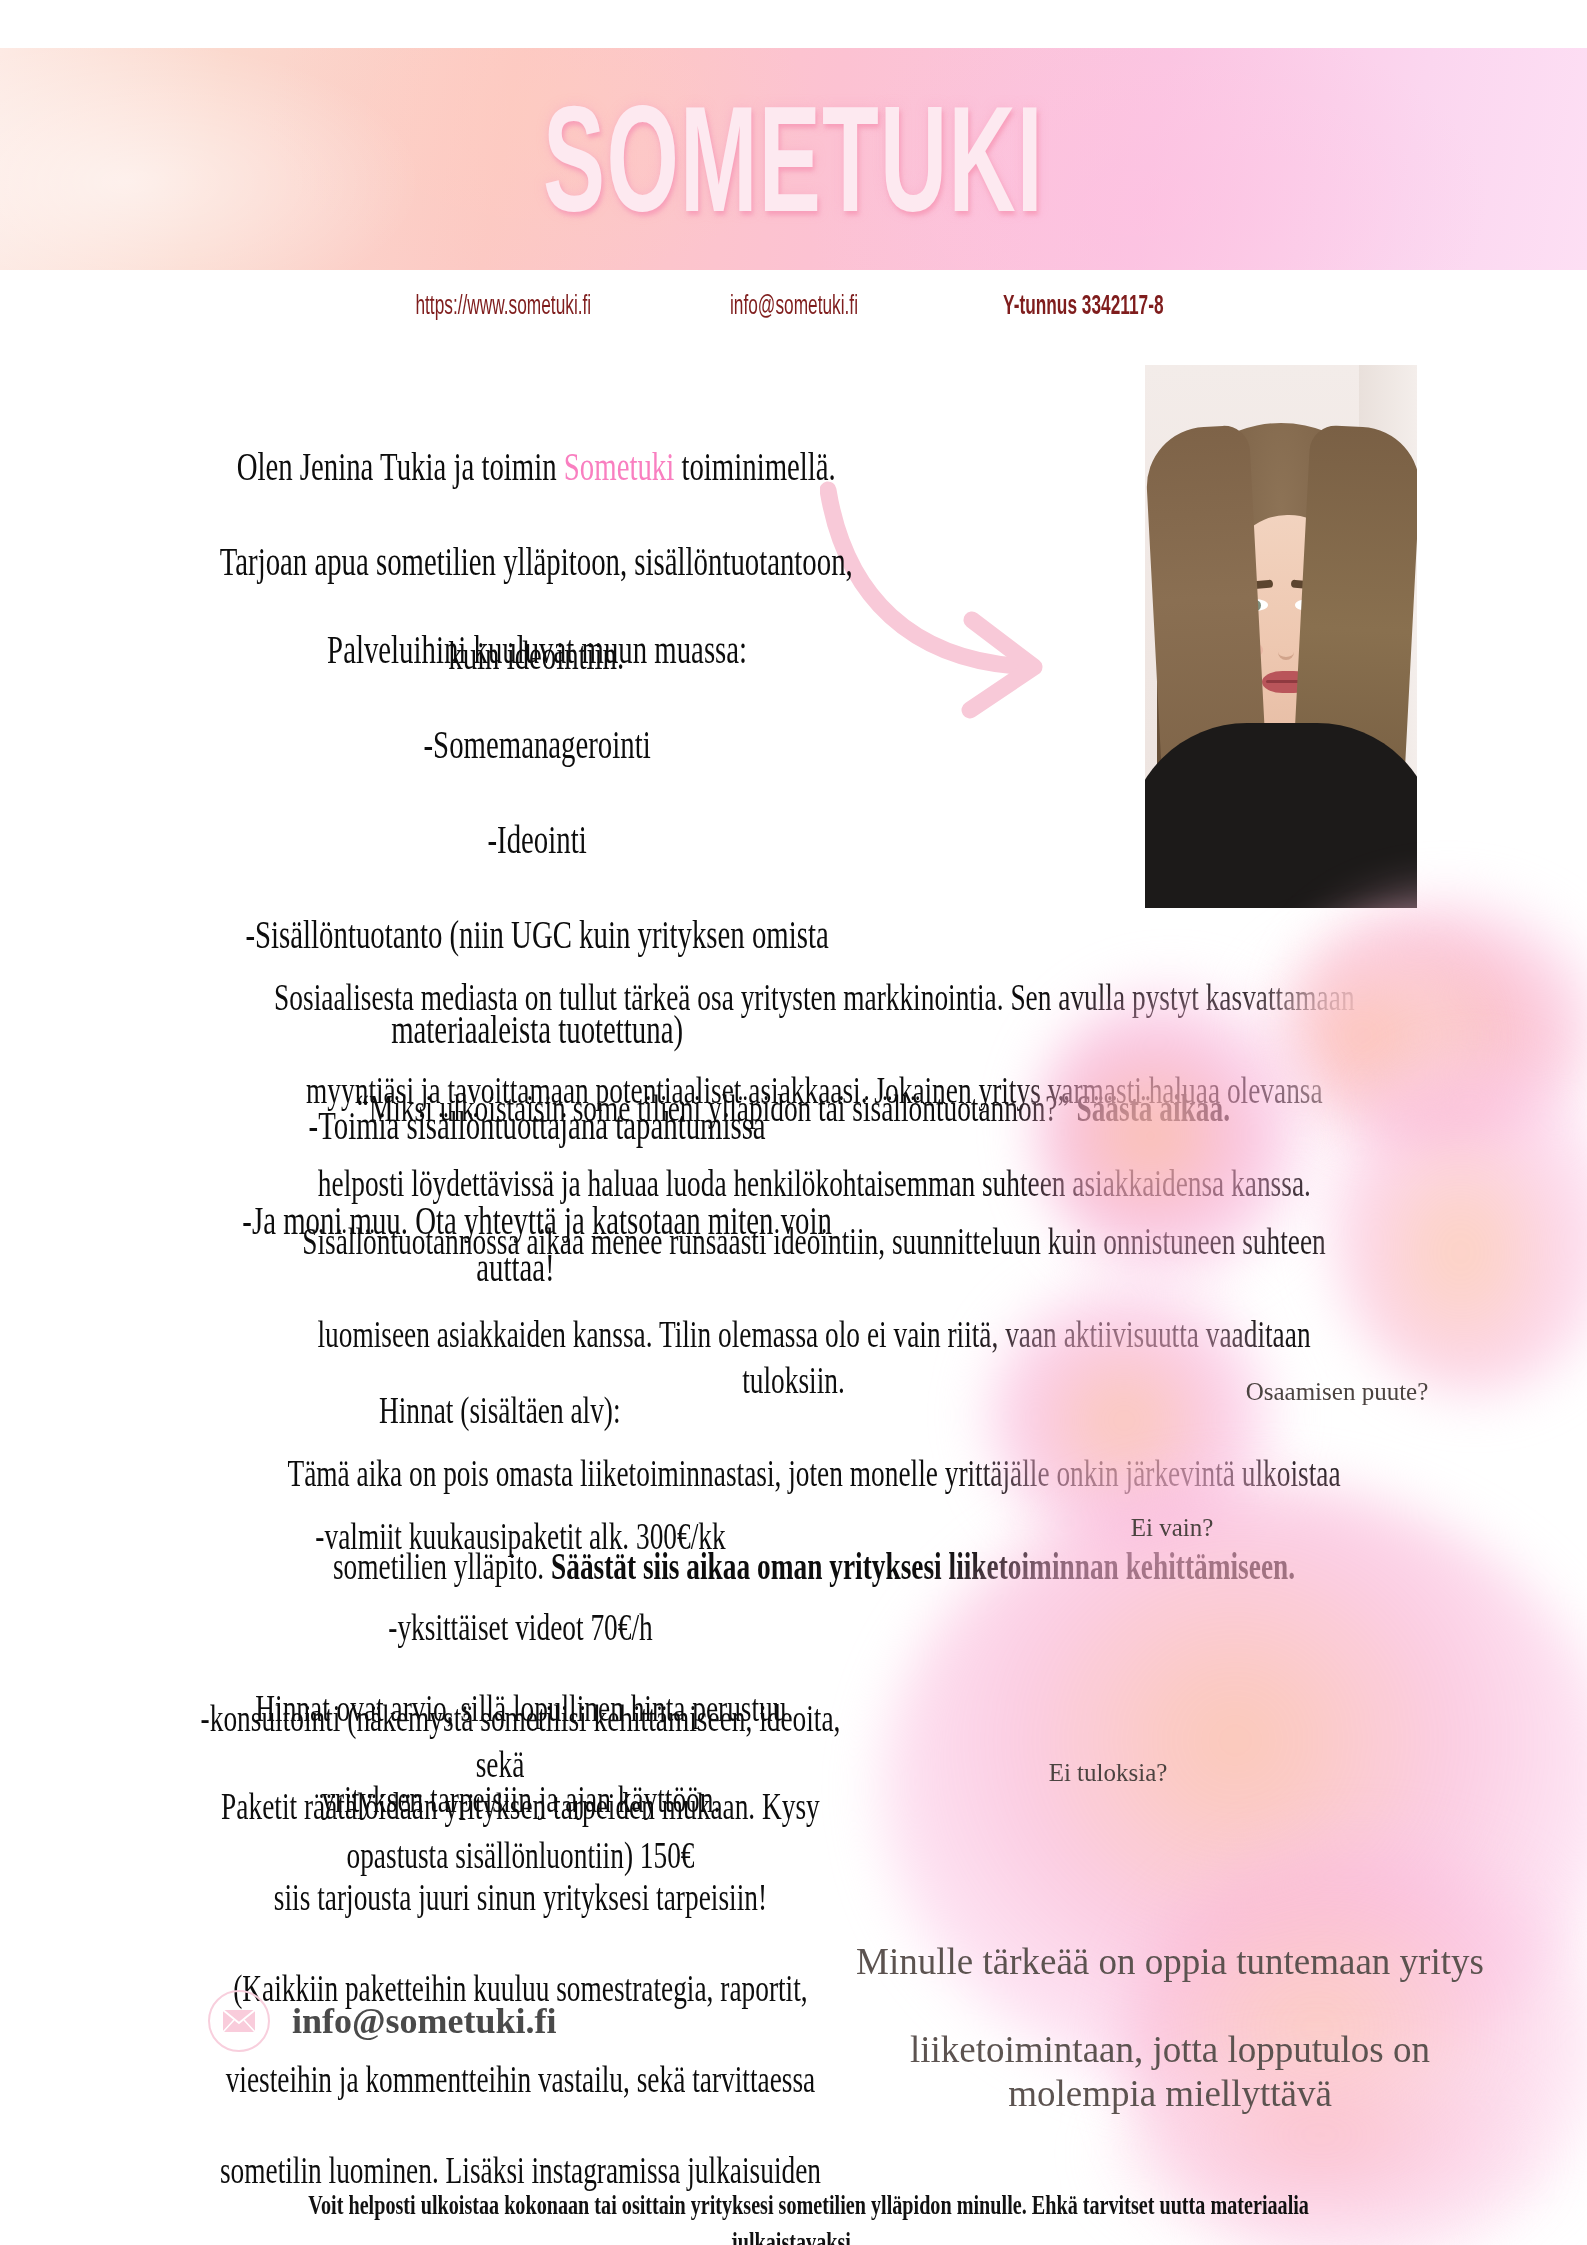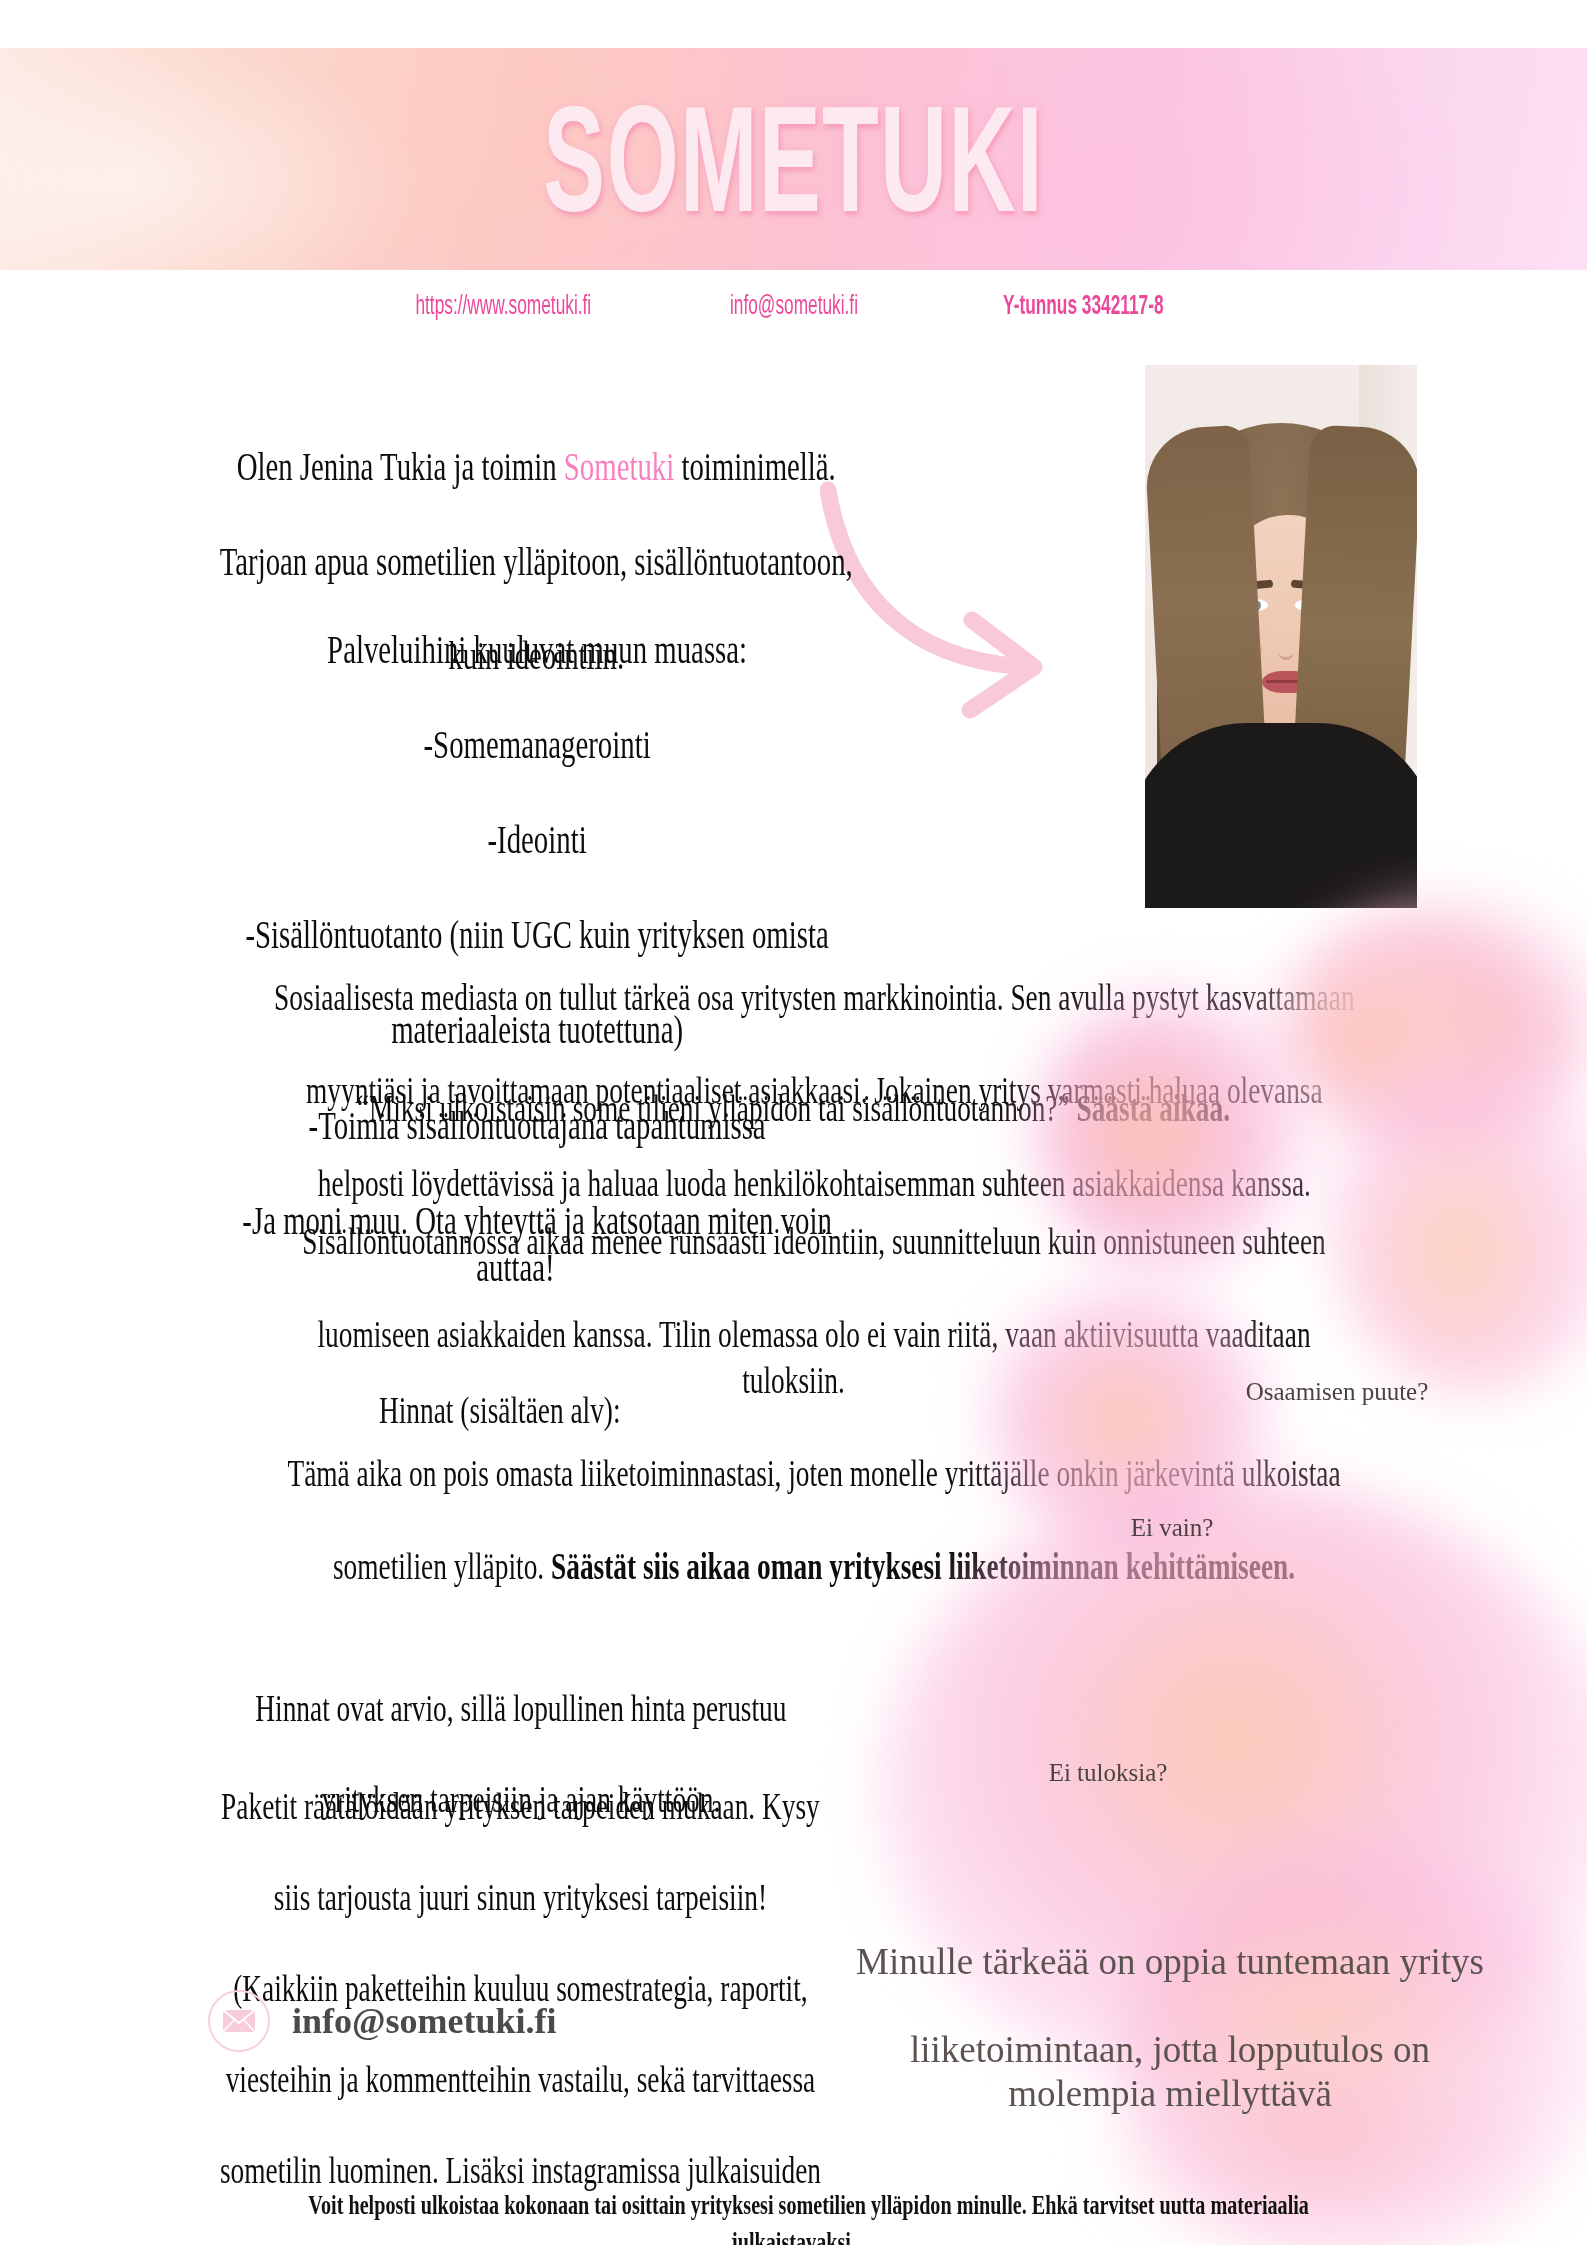--- a/index.html
+++ b/index.html
@@ -35,21 +35,21 @@
     text-shadow:3px 4px 6px rgba(247,150,180,.75), 0 0 14px rgba(250,170,195,.55);
     -webkit-transform:translateY(-50%) scaleX(.62);
     transform:translateY(-50%) scaleX(.62);
   }
 
   
   .contact-bar{
     position:absolute;left:0;top:290px;width:1587px;
     display:flex;justify-content:center;align-items:baseline;
     font-family:"Liberation Sans", sans-serif;
-    font-size:27px;color:#ec4899;
+    font-size:27px;color:#7f1d1d;
   }
   .contact-bar span{display:inline-block;transform:scaleX(.64);transform-origin:center;white-space:nowrap;}
   .cb-1{width:290px;text-align:center;}
   .cb-2{width:290px;text-align:center;}
   .cb-3{width:290px;text-align:center;font-weight:bold;}
 
   
   .photo{
     position:absolute;left:1145px;top:365px;width:272px;height:543px;
     overflow:hidden;
@@ -260,20 +260,28 @@
       <span>luomiseen asiakkaiden kanssa. Tilin olemassa olo ei vain riitä, vaan aktiivisuutta vaaditaan tuloksiin.</span><br>
       <span>Tämä aika on pois omasta liiketoiminnastasi, joten monelle yrittäjälle onkin järkevintä ulkoistaa</span><br>
       <span>sometilien ylläpito. </span><b>Säästät siis aikaa oman yrityksesi liiketoiminnan kehittämiseen.</b>
     </span>
   </div>
 
   <div class="prices-title ser">
     <span class="cond">Hinnat (sisältäen alv):</span>
   </div>
 
+  <div class="prices-list ser">
+    <span class="cond">
+      <span>-valmiit kuukausipaketit alk. 300€/kk</span><br>
+      <span>-yksittäiset videot 70€/h</span><br>
+      <span>-konsultointi (näkemystä sometilisi kehittämiseen, ideoita, sekä</span><br>
+      <span>opastusta sisällönluontiin) 150€</span>
+    </span>
+  </div>
 
   <div class="prices-note ser">
     <span class="cond">
       <span>Hinnat ovat arvio, sillä lopullinen hinta perustuu</span><br>
       <span>yrityksen tarpeisiin ja ajan käyttöön.</span>
     </span>
   </div>
 
   <div class="packages ser">
     <span class="cond">

